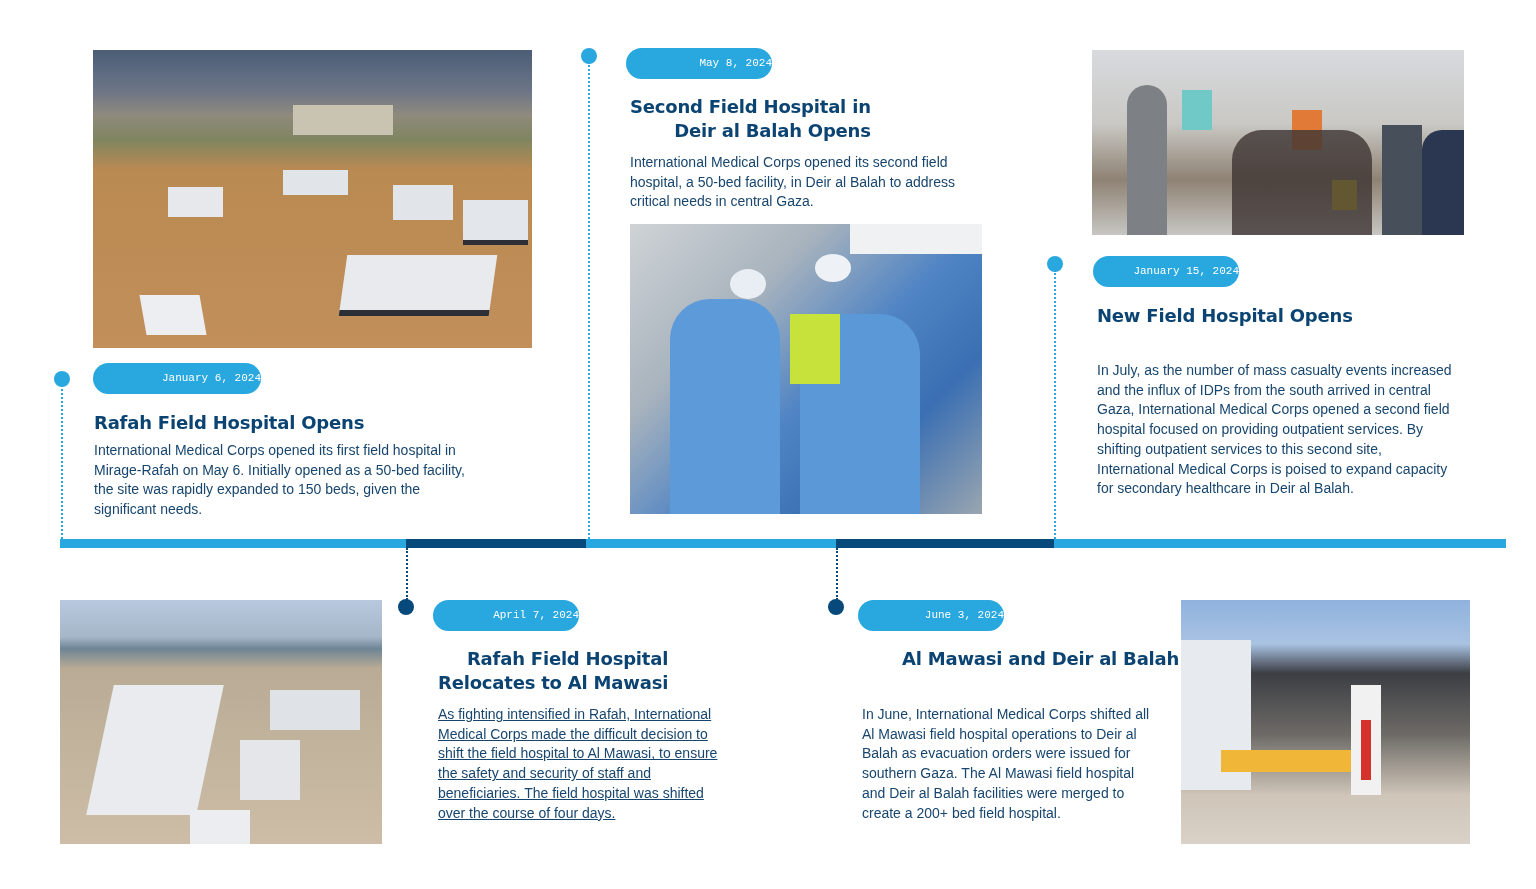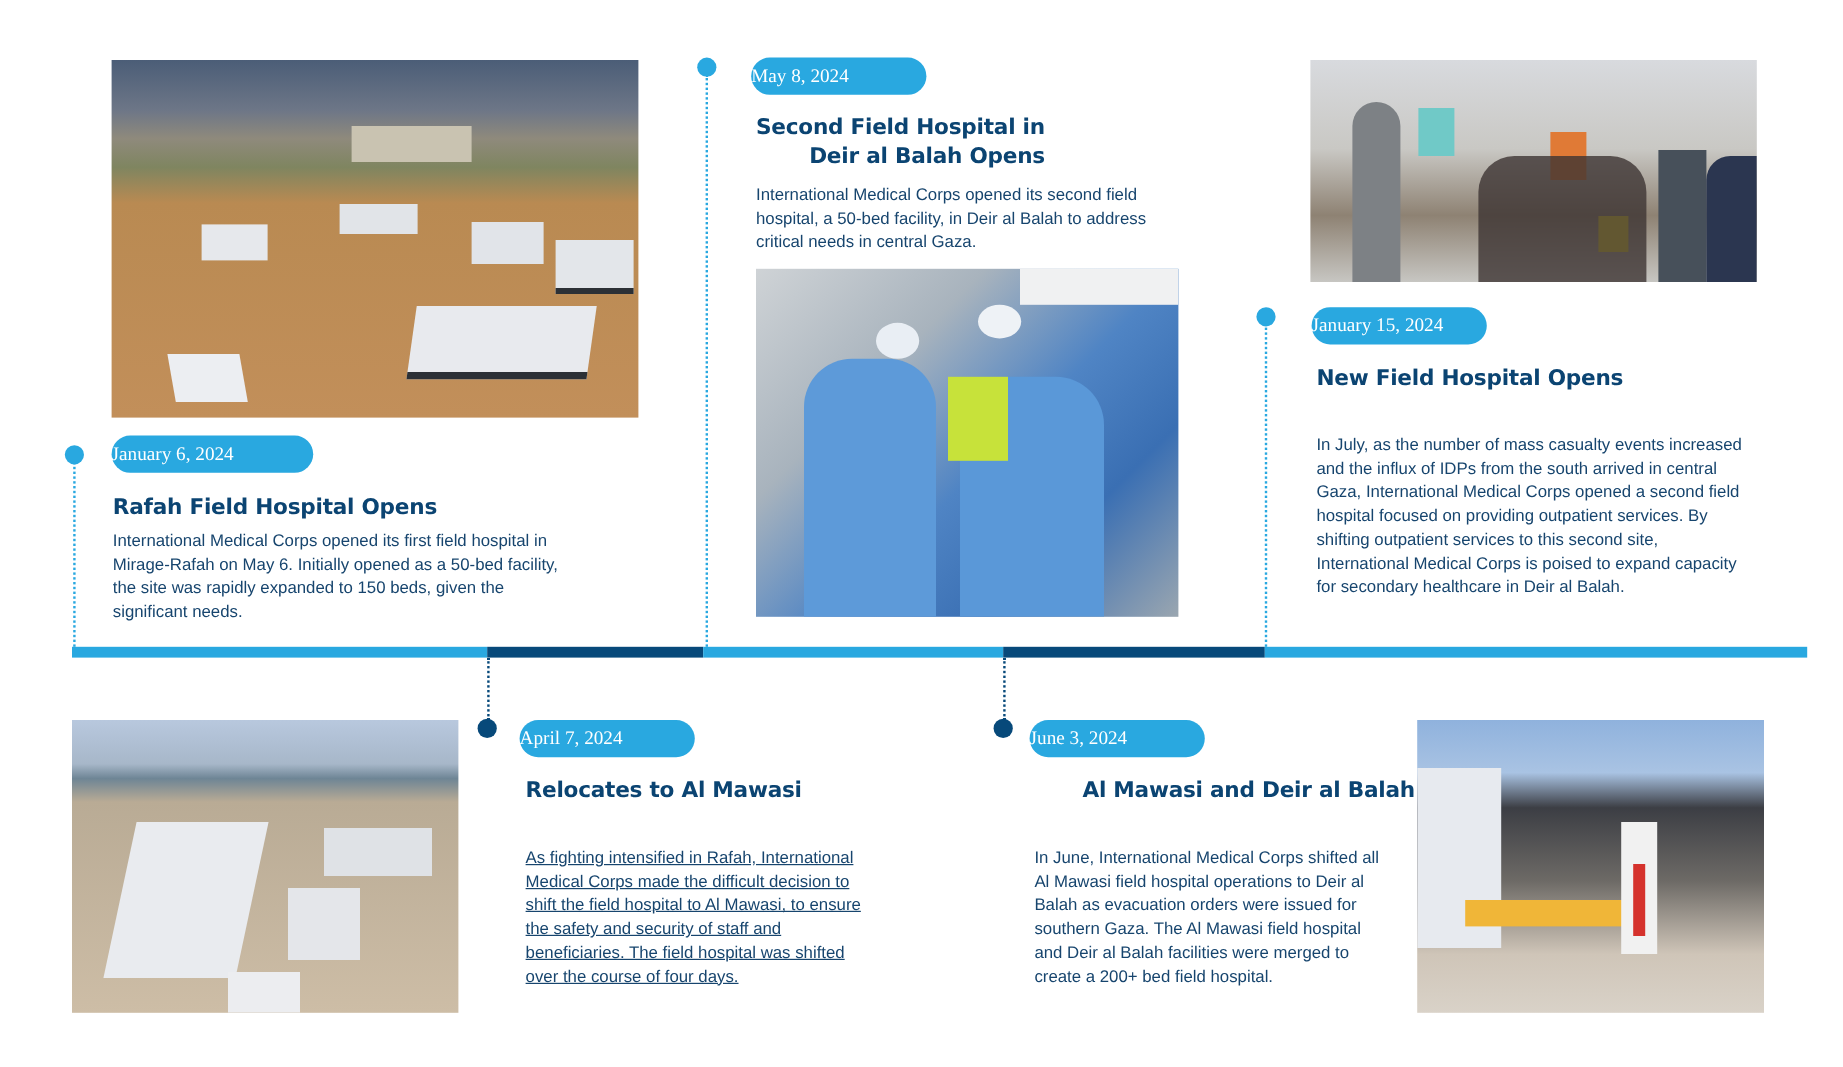--- a/index.html
+++ b/index.html
@@ -1,19 +1,19 @@
 <!DOCTYPE html>
 <html><head>
 <meta charset="utf-8">
 <style>
   html,body{margin:0;padding:0;background:#fff;}
   body{width:1536px;height:889px;position:relative;overflow:hidden;font-family:"Liberation Sans",sans-serif;color:#0b3d66;}
   .abs{position:absolute;}
   .photo{position:absolute;overflow:hidden;}
-  .pill{position:absolute;height:31px;border-radius:16px;background:#29a8e0;color:#fff;font-size:16px;line-height:31px;text-align:left;font-family:Liberation Serif, serif;}
+  .pill{position:absolute;height:31px;border-radius:16px;background:#29a8e0;color:#fff;font-size:11px;line-height:31px;text-align:right;font-family:Liberation Mono, monospace;}
   .title{position:absolute;font-weight:bold;font-size:18px;line-height:24px;color:#0b4472;font-family:"DejaVu Sans",sans-serif;letter-spacing:-0.2px;text-align:right;}
   .title small{font-size:12px;}
   .body{position:absolute;font-size:14px;line-height:19.7px;color:#17456e;}
   .dot{position:absolute;width:16px;height:16px;border-radius:50%;}
   .vline{position:absolute;width:0;border-left:2px dotted;}
   .seg{position:absolute;height:9px;top:539px;}
 </style>
 </head>
 <body>
 
@@ -46,20 +46,21 @@
   <div class="photo" style="left:60px;top:600px;width:322px;height:244px;background:linear-gradient(180deg,#b8c8de 0%,#a7b7c9 15%,#6e8595 20%,#b9ab95 28%,#cdbda6 100%);">
     <div class="abs" style="left:40px;top:85px;width:110px;height:130px;background:#e9ebef;transform:skewX(-12deg);"></div>
     <div class="abs" style="left:180px;top:140px;width:60px;height:60px;background:#e4e6ea;"></div>
     <div class="abs" style="left:210px;top:90px;width:90px;height:40px;background:#dfe2e6;"></div>
     <div class="abs" style="left:130px;top:210px;width:60px;height:34px;background:#ecedf0;"></div>
   </div>
   <div class="vline" style="left:406px;top:548px;height:52px;border-color:#07497a;"></div>
   <div class="dot" style="left:398px;top:599px;background:#07497a;"></div>
   <div class="pill" style="left:433px;top:600px;width:146px;">April 7, 2024</div>
   <div class="title" style="left:438px;top:647px;">
+    <div>Rafah Field Hospital</div>
     <div>Relocates to Al Mawasi</div>
   </div>
   <div class="body" style="left:438px;top:705px;width:295px;text-decoration:underline;">As fighting intensified in Rafah, International Medical Corps made the difficult decision to shift the field hospital to Al Mawasi, to ensure the safety and security of staff and beneficiaries. The field hospital was shifted over the course of four days.</div>
 </div>
 
 <div>
   <div class="dot" style="left:581px;top:48px;background:#29a8e0;"></div>
   <div class="vline" style="left:588px;top:62px;height:477px;border-color:#29a8e0;"></div>
   <div class="pill" style="left:626px;top:48px;width:146px;">May 8, 2024</div>
   <div class="title" style="left:630px;top:95px;">

